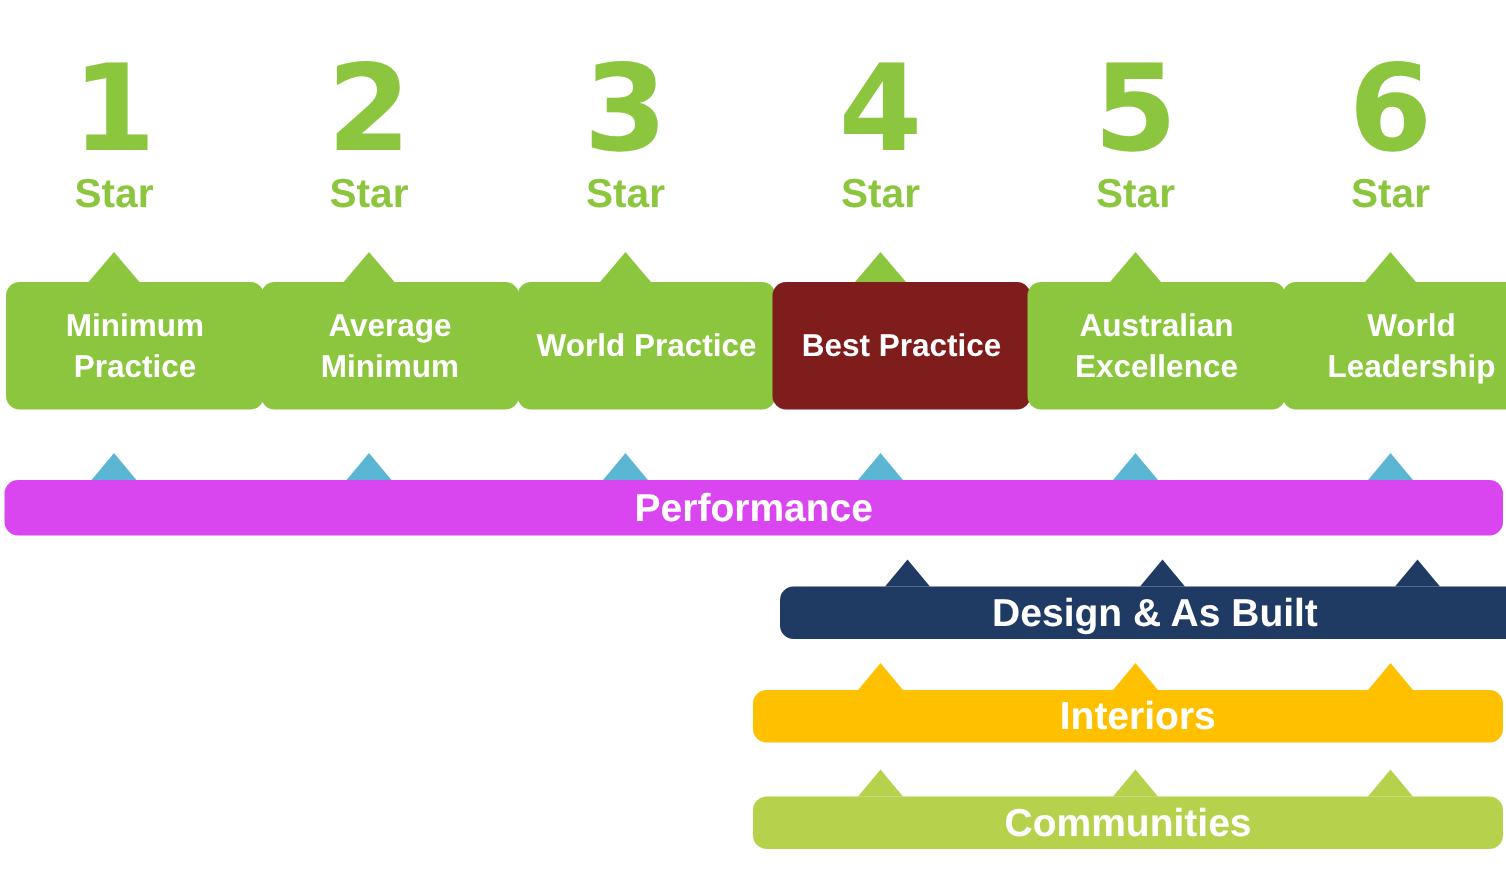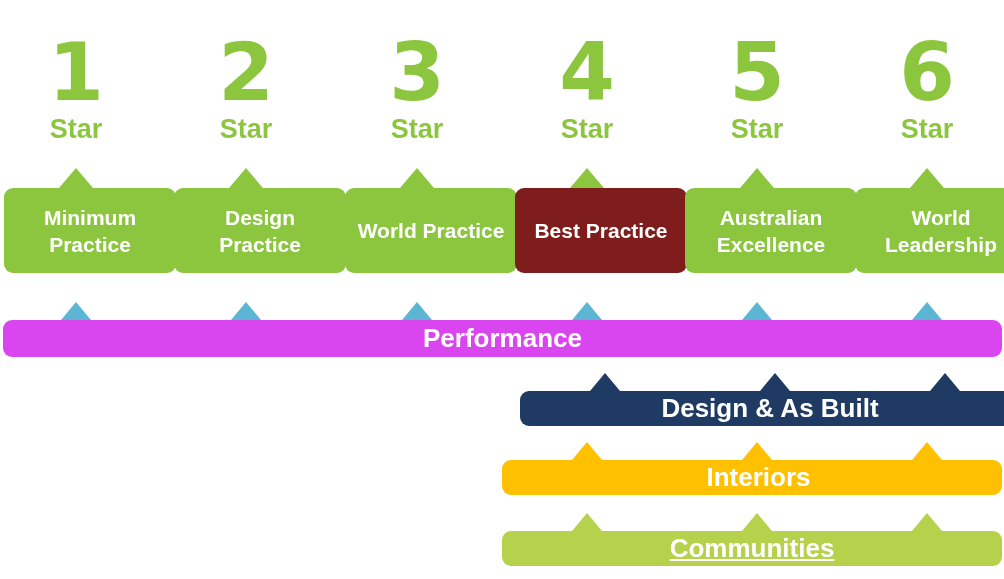--- a/index.html
+++ b/index.html
@@ -148,21 +148,21 @@
     <div class="practice-box" style="background-color: rgb(140, 198, 63);">
       <span class="practice-label">Minimum Practice</span>
     </div>
   </div>
 
   <div class="star-col col-2">
     <div class="star-number" style="color: rgb(140, 198, 63);">2</div>
     <div class="star-word" style="color: rgb(140, 198, 63);">Star</div>
     <div class="tri-up box-pointer" style="border-bottom-color: rgb(140, 198, 63);"></div>
     <div class="practice-box" style="background-color: rgb(140, 198, 63);">
-      <span class="practice-label">Design Practice</span>
+      <span class="practice-label">Average Minimum</span>
     </div>
   </div>
 
   <div class="star-col col-3">
     <div class="star-number" style="color: rgb(140, 198, 63);">3</div>
     <div class="star-word" style="color: rgb(140, 198, 63);">Star</div>
     <div class="tri-up box-pointer" style="border-bottom-color: rgb(140, 198, 63);"></div>
     <div class="practice-box" style="background-color: rgb(140, 198, 63);">
       <span class="practice-label">World Practice</span>
     </div>
@@ -212,20 +212,20 @@
     <span class="bar-label">Design &amp; As Built</span>
   </div>
 
   <div class="bar bar-lower bar-interiors" style="background-color: rgb(255, 192, 0); padding-left: 13px;">
     <div class="tri-up m4" style="border-bottom-color: rgb(255, 192, 0);"></div>
     <div class="tri-up m5" style="border-bottom-color: rgb(255, 192, 0);"></div>
     <div class="tri-up m6" style="border-bottom-color: rgb(255, 192, 0);"></div>
     <span class="bar-label">Interiors</span>
   </div>
 
-  <div class="bar bar-lower bar-communities" style="background-color: rgb(182, 210, 76); text-decoration: underline;">
+  <div class="bar bar-lower bar-communities" style="background-color: rgb(182, 210, 76);">
     <div class="tri-up m4" style="border-bottom-color: rgb(182, 210, 76);"></div>
     <div class="tri-up m5" style="border-bottom-color: rgb(182, 210, 76);"></div>
     <div class="tri-up m6" style="border-bottom-color: rgb(182, 210, 76);"></div>
     <span class="bar-label">Communities</span>
   </div>
 
 </div>
 
 </body></html>

